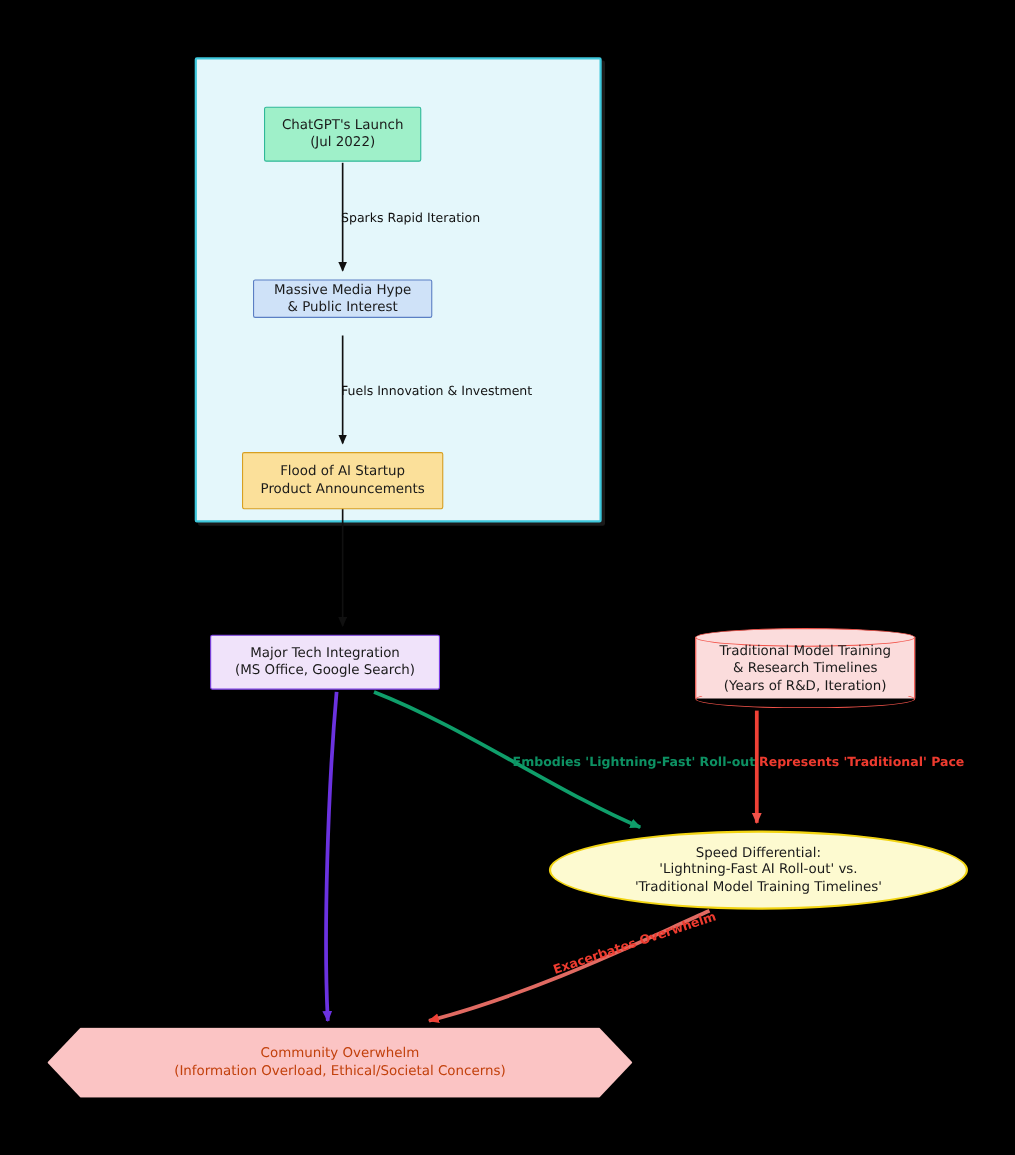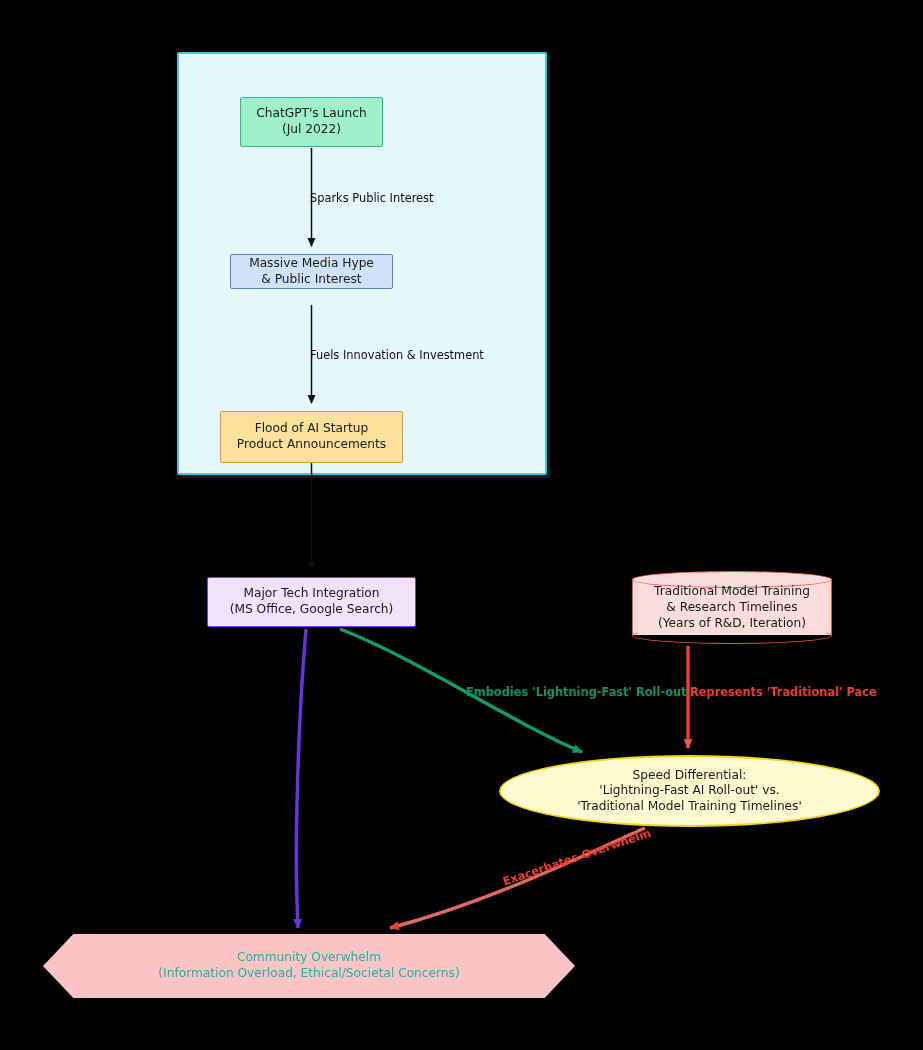--- a/index.html
+++ b/index.html
@@ -75,21 +75,21 @@
     left: 230px; top: 254px; width: 163px; height: 35px;
     background: #cfe2f8;
     border: 1.6px solid #5b7fc4;
   }
   #node-flood {
     left: 220px; top: 411px; width: 183px; height: 52px;
     background: #fbe09a;
     border: 1.6px solid #d79f21;
   }
   #node-integration {
-    left: 207px; top: 577px; width: 209px; height: 50px;
+    left: 191px; top: 577px; width: 209px; height: 50px;
     background: #f0e3fa;
     border: 1.8px solid #7b3fe4;
   }
   
   #node-traditional {
     left: 589px; top: 571px; width: 200px; height: 72px;
     font-size: 12.2px;
     color: #1a1a1a;
     z-index: 3;
     margin-left: 43px;
@@ -153,21 +153,21 @@
   #node-community .hex-label {
     position: absolute;
     left: 0; top: 0;
     width: 100%; height: 100%;
     display: flex;
     align-items: center;
     justify-content: center;
     text-align: center;
     white-space: pre;
     line-height: 1.3;
-    color: #14b8a6;
+    color: #c2410c;
   }
   
   .edge-label {
     position: absolute;
     font-size: 11.4px;
     white-space: pre;
     z-index: 4;
   }
   .edge-label.dark { color: #101010; }
   .edge-label.green { color: #0d9163; font-weight: bold; }
@@ -247,21 +247,21 @@
   <div class="node" id="node-speed">Speed Differential:
 'Lightning-Fast AI Roll-out' vs.
 'Traditional Model Training Timelines'</div>
 
   <div class="node" id="node-community">
     <div class="hex-shape"></div>
     <div class="hex-label">Community Overwhelm
 (Information Overload, Ethical/Societal Concerns)</div>
   </div>
 
-  <div class="edge-label dark" id="label-sparks">Sparks Public Interest</div>
+  <div class="edge-label dark" id="label-sparks">Sparks Rapid Iteration</div>
 
   <div class="edge-label dark" id="label-fuels">Fuels Innovation &amp; Investment</div>
 
   <div class="edge-label green" id="label-embodies">Embodies 'Lightning-Fast' Roll-out</div>
 
   <div class="edge-label red" id="label-represents">Represents 'Traditional' Pace</div>
 
   <div class="edge-label red" id="label-exacerbates">Exacerbates Overwhelm</div>
 
 </div>

